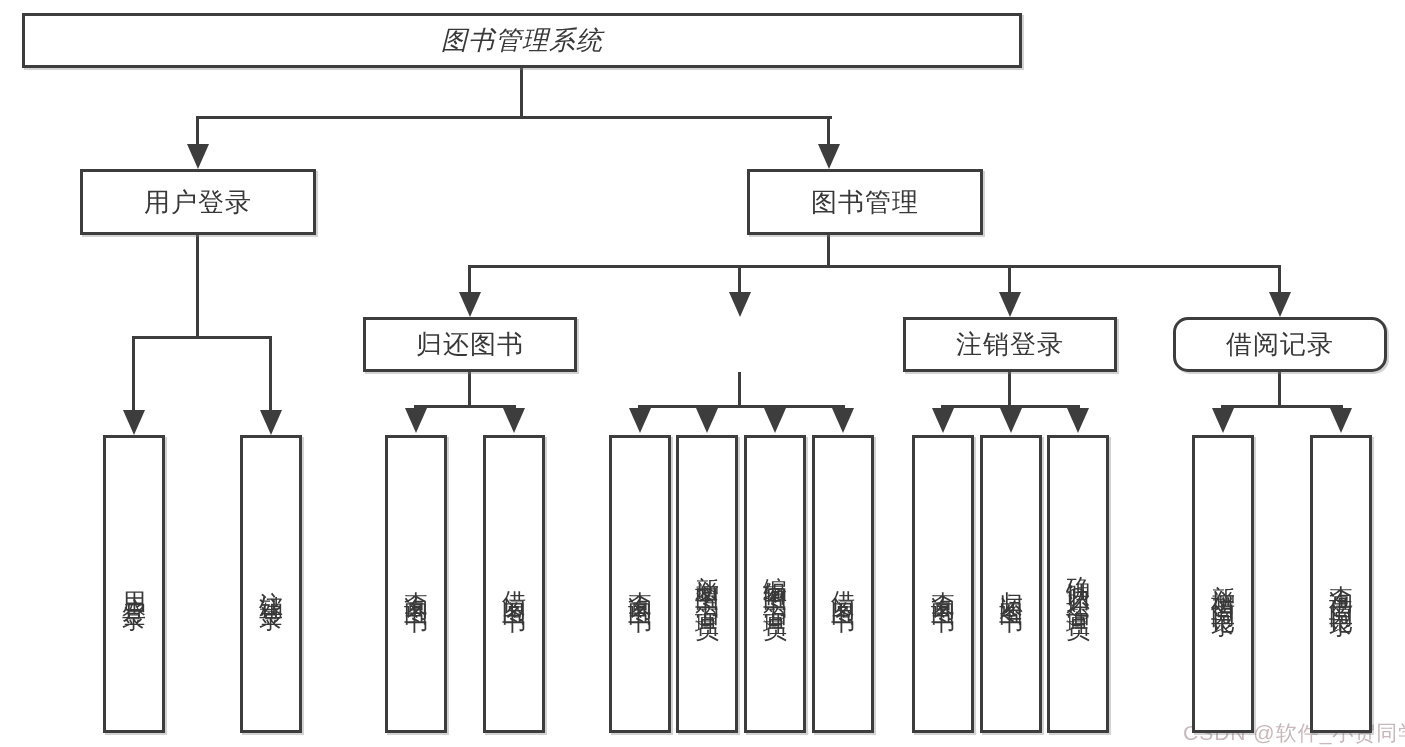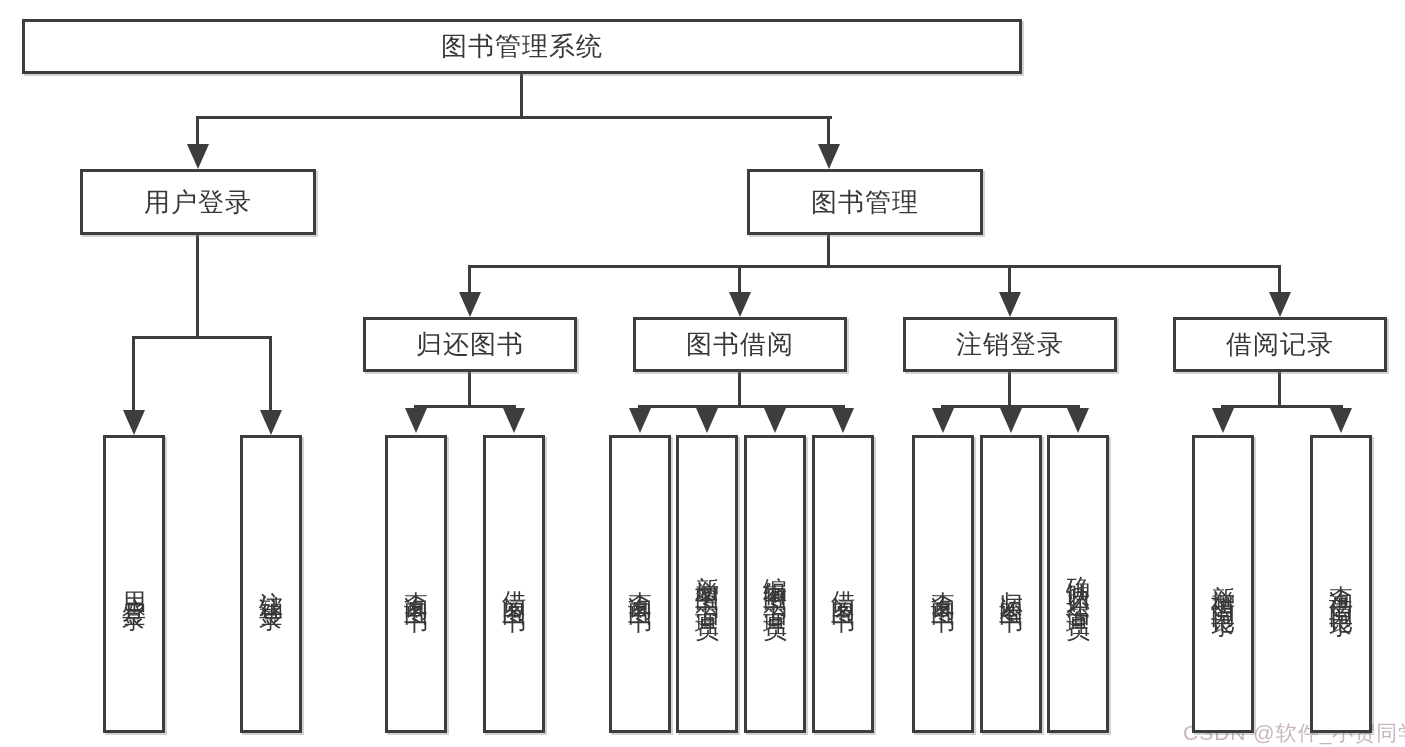--- a/index.html
+++ b/index.html
@@ -105,29 +105,28 @@
     <div class="ah" style="left:1067px;top:408px;"></div>
   </div>
 
   <div>
     <div class="vl" style="left:1278px;top:372px;height:33px;"></div>
     <div class="hl" style="left:1221px;top:405px;width:122px;"></div>
     <div class="ah" style="left:1212px;top:408px;"></div>
     <div class="ah" style="left:1330px;top:408px;"></div>
   </div>
 
-  <div class="box hbox" style="left:22px;top:19px;width:994px;height:49px;">图书管理系统</div>
+  <div class="box hbox" style="left:22px;top:13px;width:994px;height:49px;font-style:italic;">图书管理系统</div>
 
   <div class="box hbox" style="left:80px;top:169px;width:230px;height:60px;">用户登录</div>
   <div class="box hbox" style="left:711px;top:169px;width:230px;height:60px;margin-left:36px;">图书管理</div>
 
   <div class="box hbox" style="left:363px;top:317px;width:208px;height:49px;">归还图书</div>
-  <div class="box hbox" style="left:633px;top:317px;width:208px;height:49px;">图书借阅</div>
   <div class="box hbox" style="left:903px;top:317px;width:208px;height:49px;">注销登录</div>
-  <div class="box hbox" style="left:1173px;top:317px;width:208px;height:49px;">借阅记录</div>
+  <div class="box hbox" style="left:1173px;top:317px;width:208px;height:49px;border-radius:15px;">借阅记录</div>
 
   <div class="box vbox" style="left:103px;top:435px;width:56px;height:292px;">用户登录</div>
   <div class="box vbox" style="left:240px;top:435px;width:56px;height:292px;">注销登录</div>
 
   <div class="box vbox" style="left:385px;top:435px;width:56px;height:292px;">查询图书</div>
   <div class="box vbox" style="left:483px;top:435px;width:56px;height:292px;">借阅图书</div>
 
   <div class="box vbox" style="left:609px;top:435px;width:56px;height:292px;">查询图书</div>
   <div class="box vbox" style="left:676px;top:435px;width:56px;height:292px;">新增图书（管理员）</div>
   <div class="box vbox" style="left:744px;top:435px;width:56px;height:292px;">编辑图书（管理员）</div>

